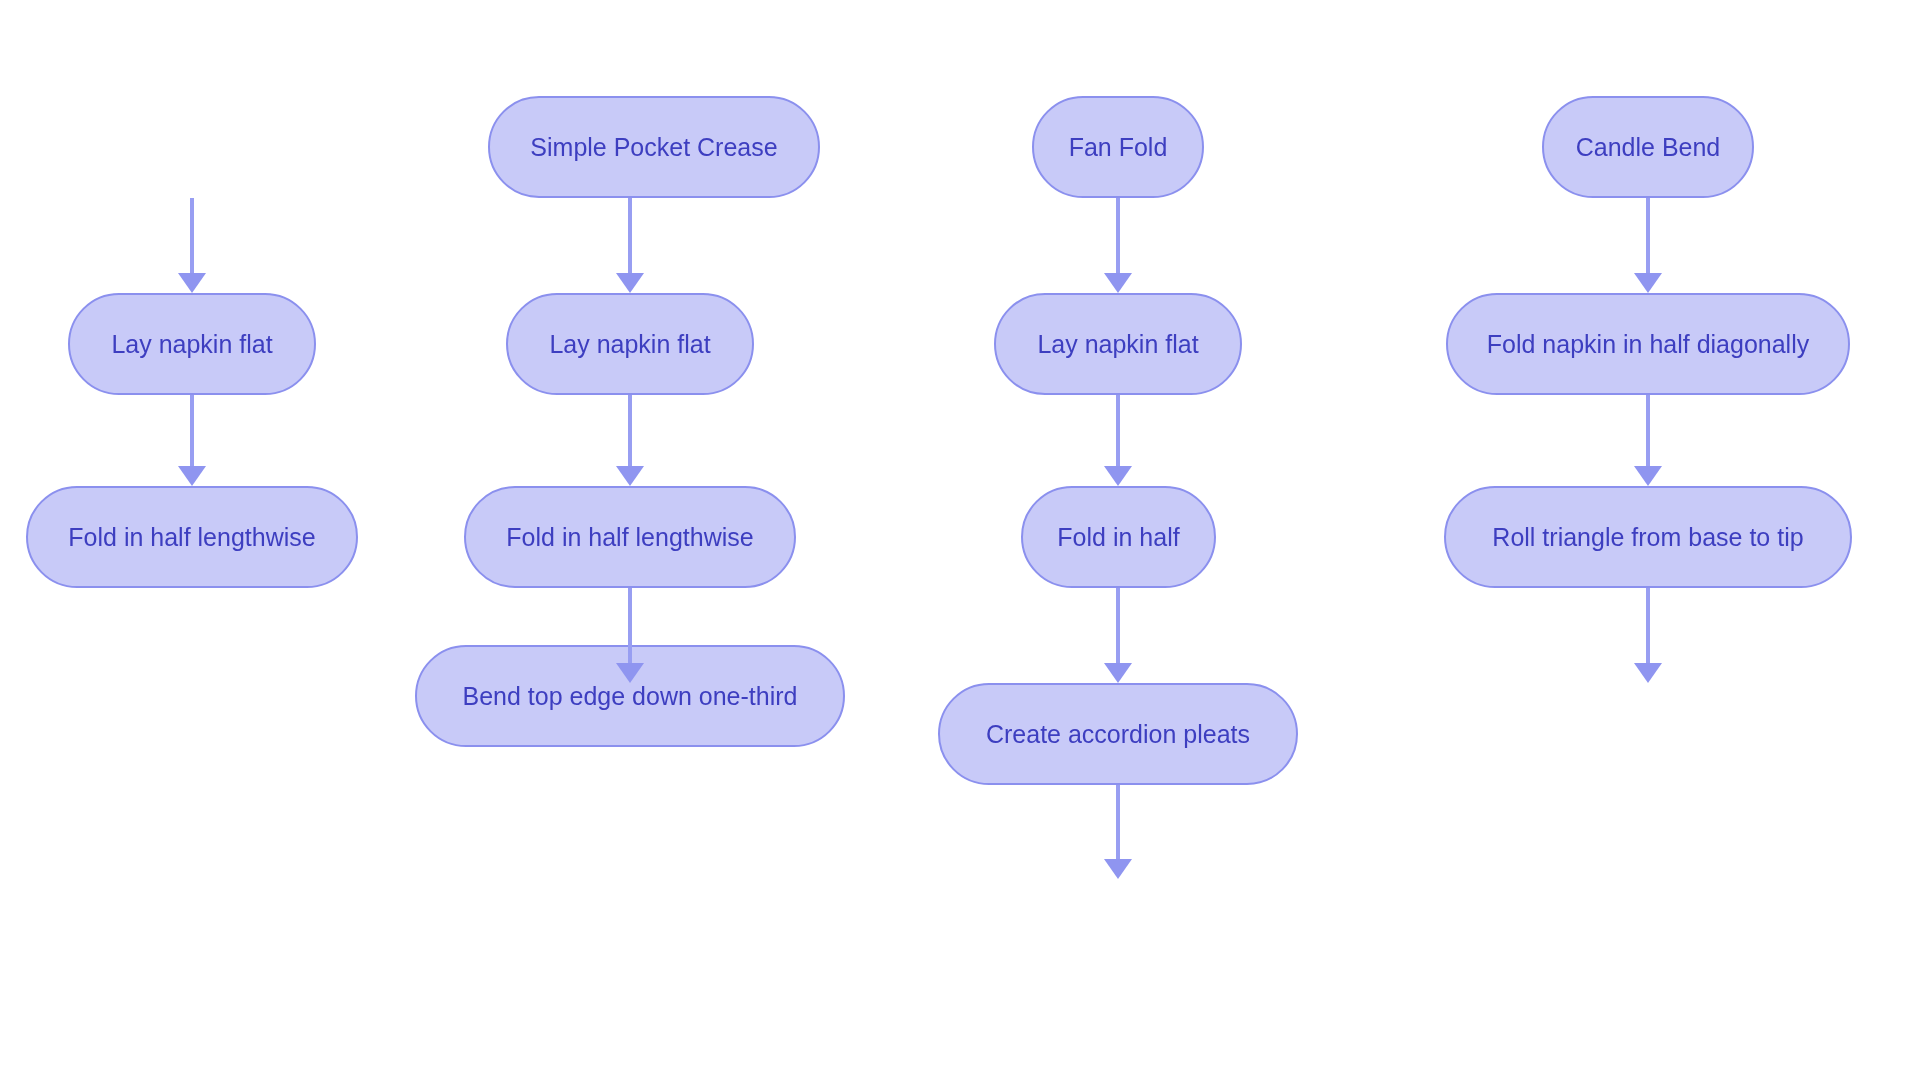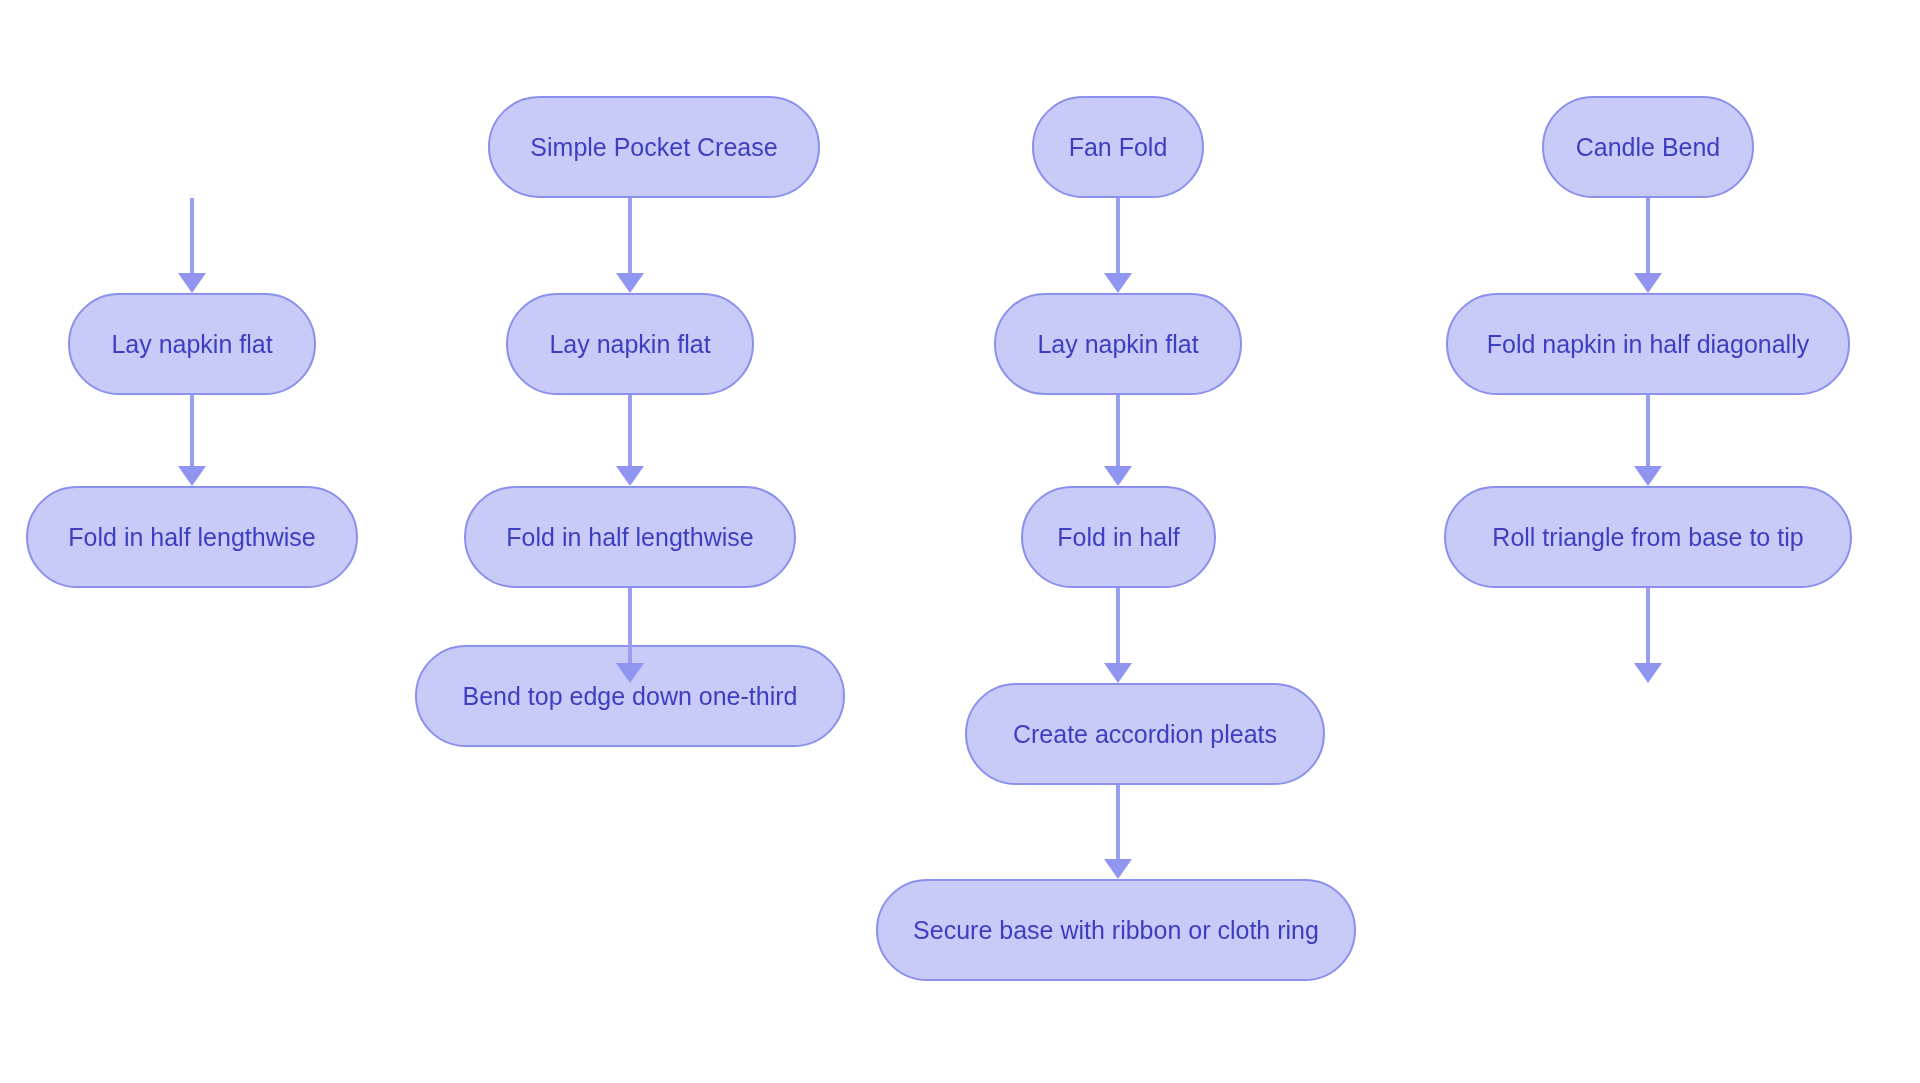--- a/index.html
+++ b/index.html
@@ -80,25 +80,22 @@
 
   <div class="node" style="left:1032px;top:96px;width:172px;">
     <span>Fan Fold</span>
   </div>
   <div class="node" style="left:994px;top:293px;width:248px;">
     <span>Lay napkin flat</span>
   </div>
   <div class="node" style="left:1021px;top:486px;width:195px;">
     <span>Fold in half</span>
   </div>
-  <div class="node" style="left:965px;top:683px;width:360px;">
+  <div class="node" style="left:938px;top:683px;width:360px;">
     <span>Create accordion pleats</span>
-  </div>
-  <div class="node" style="left:876px;top:879px;width:480px;">
-    <span>Secure base with ribbon or cloth ring</span>
   </div>
 
   <div class="node" style="left:1542px;top:96px;width:212px;">
     <span>Candle Bend</span>
   </div>
   <div class="node" style="left:1446px;top:293px;width:404px;">
     <span>Fold napkin in half diagonally</span>
   </div>
   <div class="node" style="left:1444px;top:486px;width:408px;">
     <span>Roll triangle from base to tip</span>

